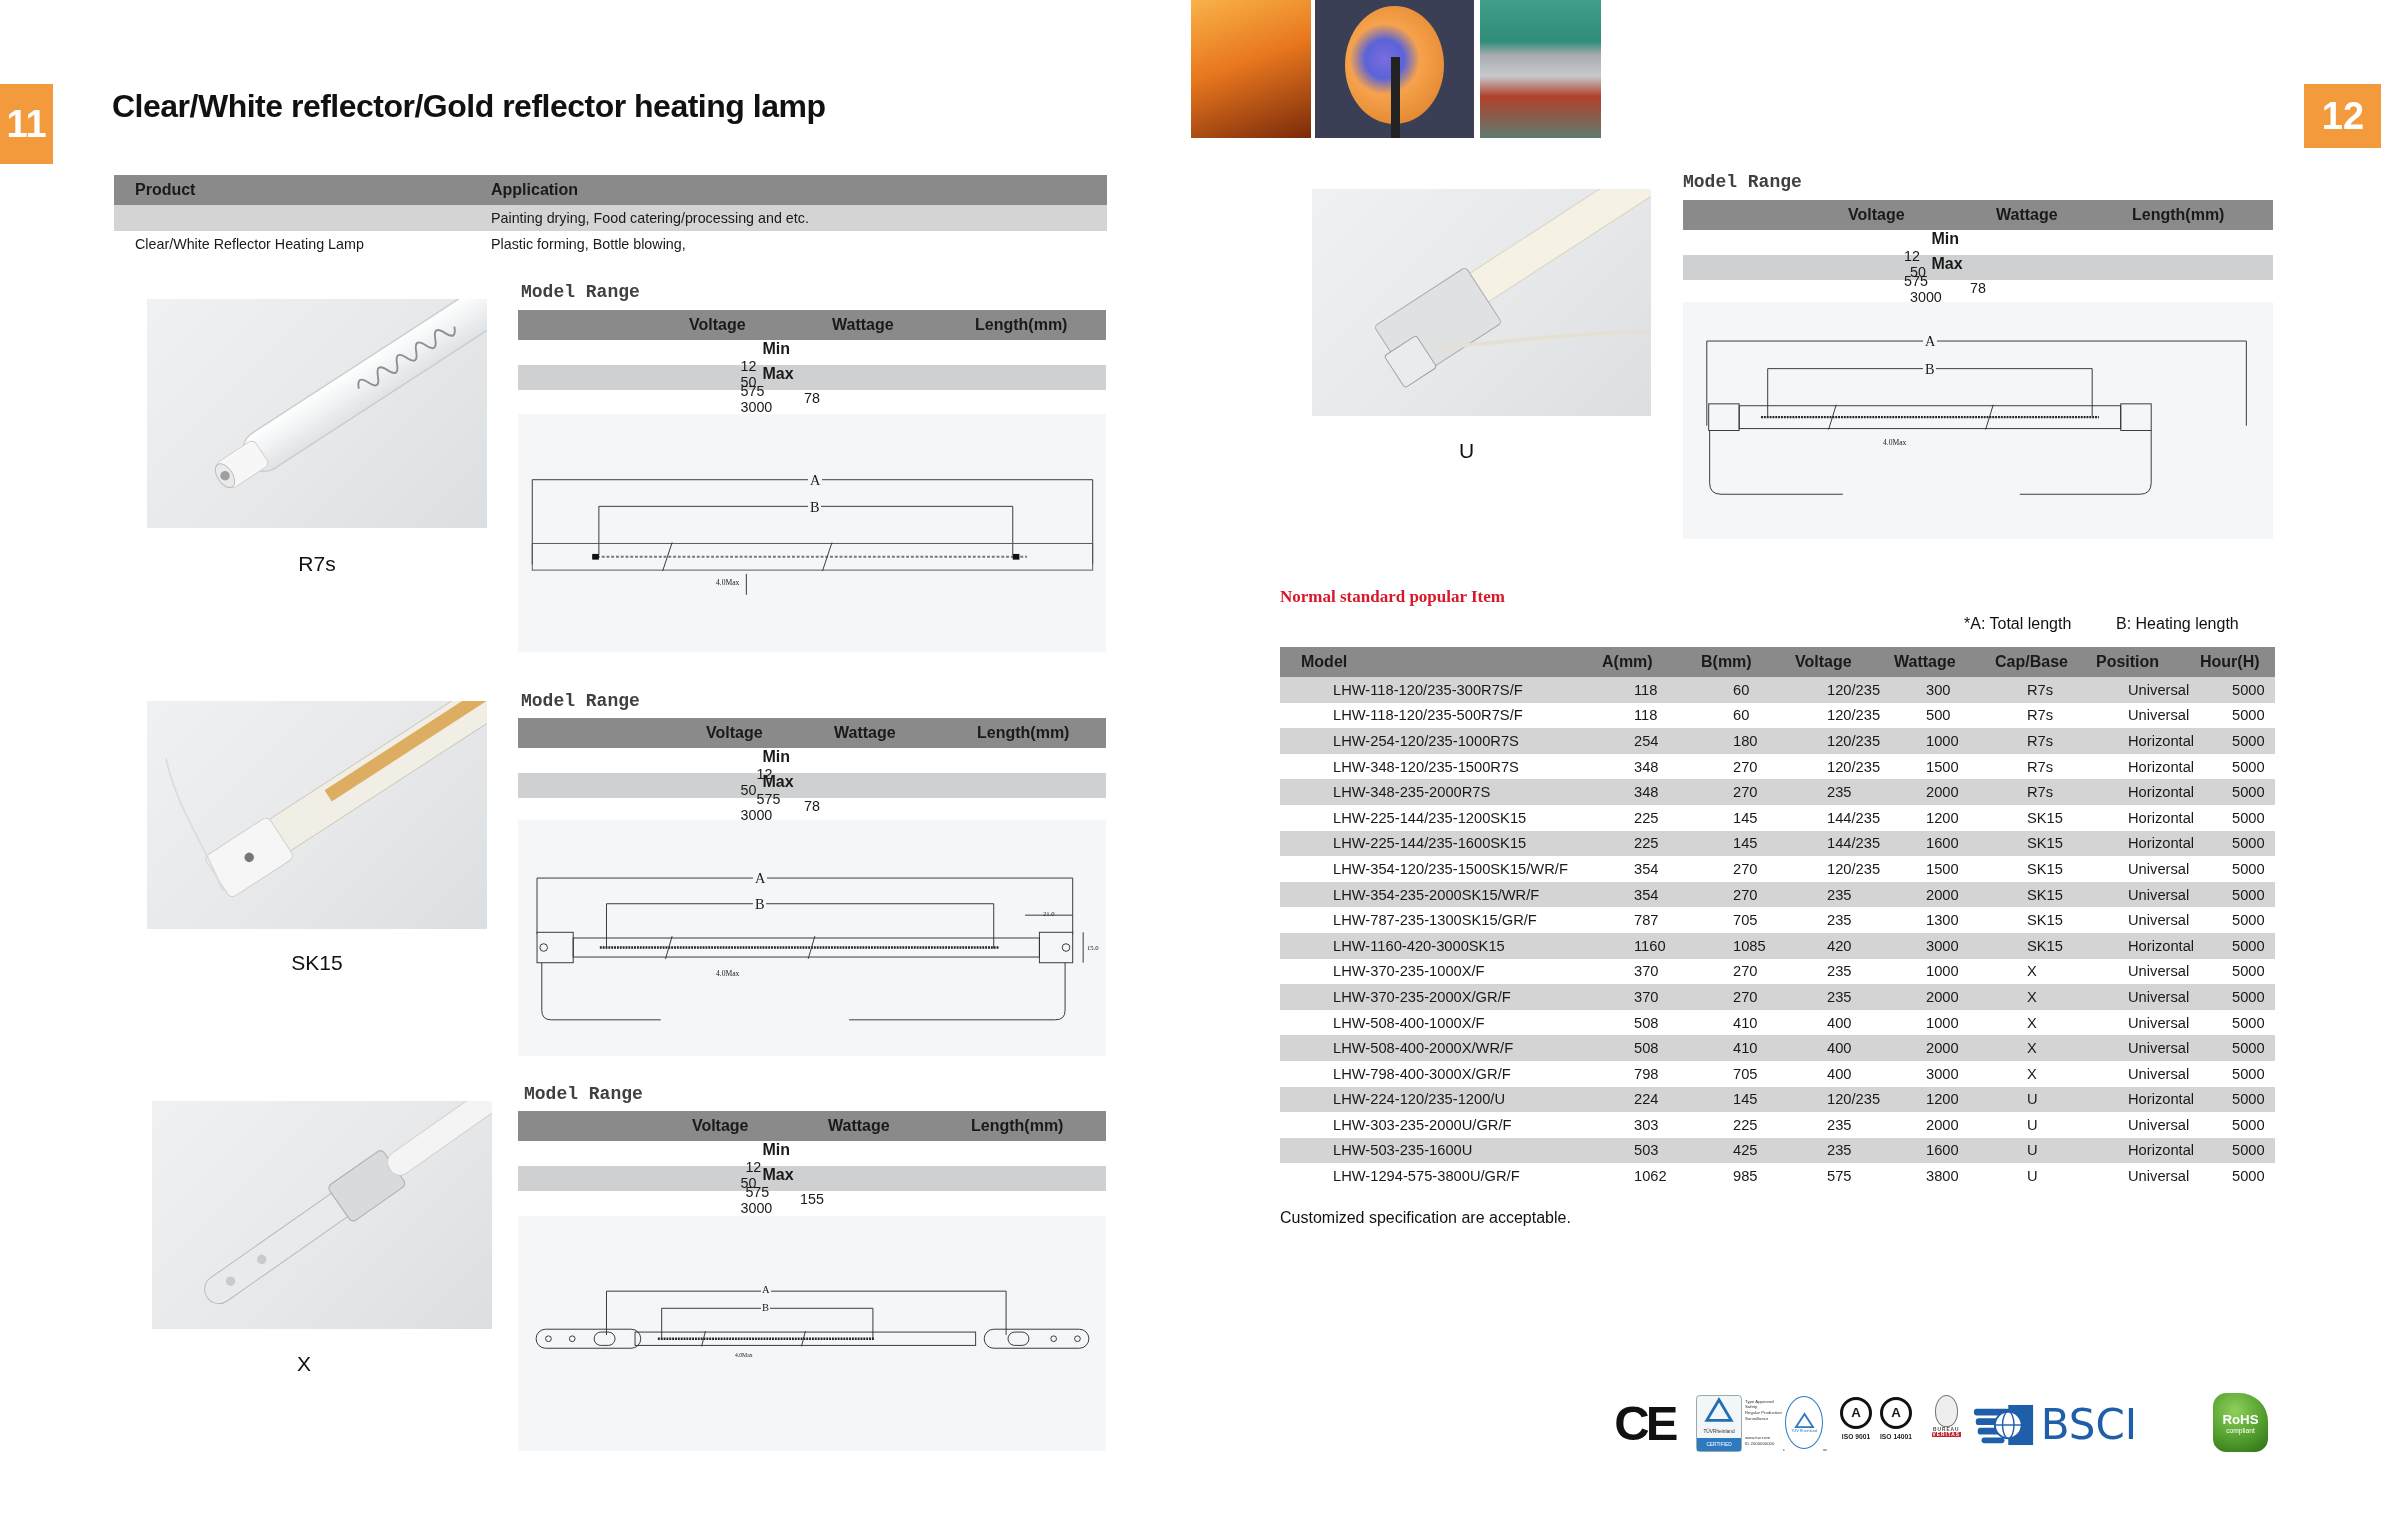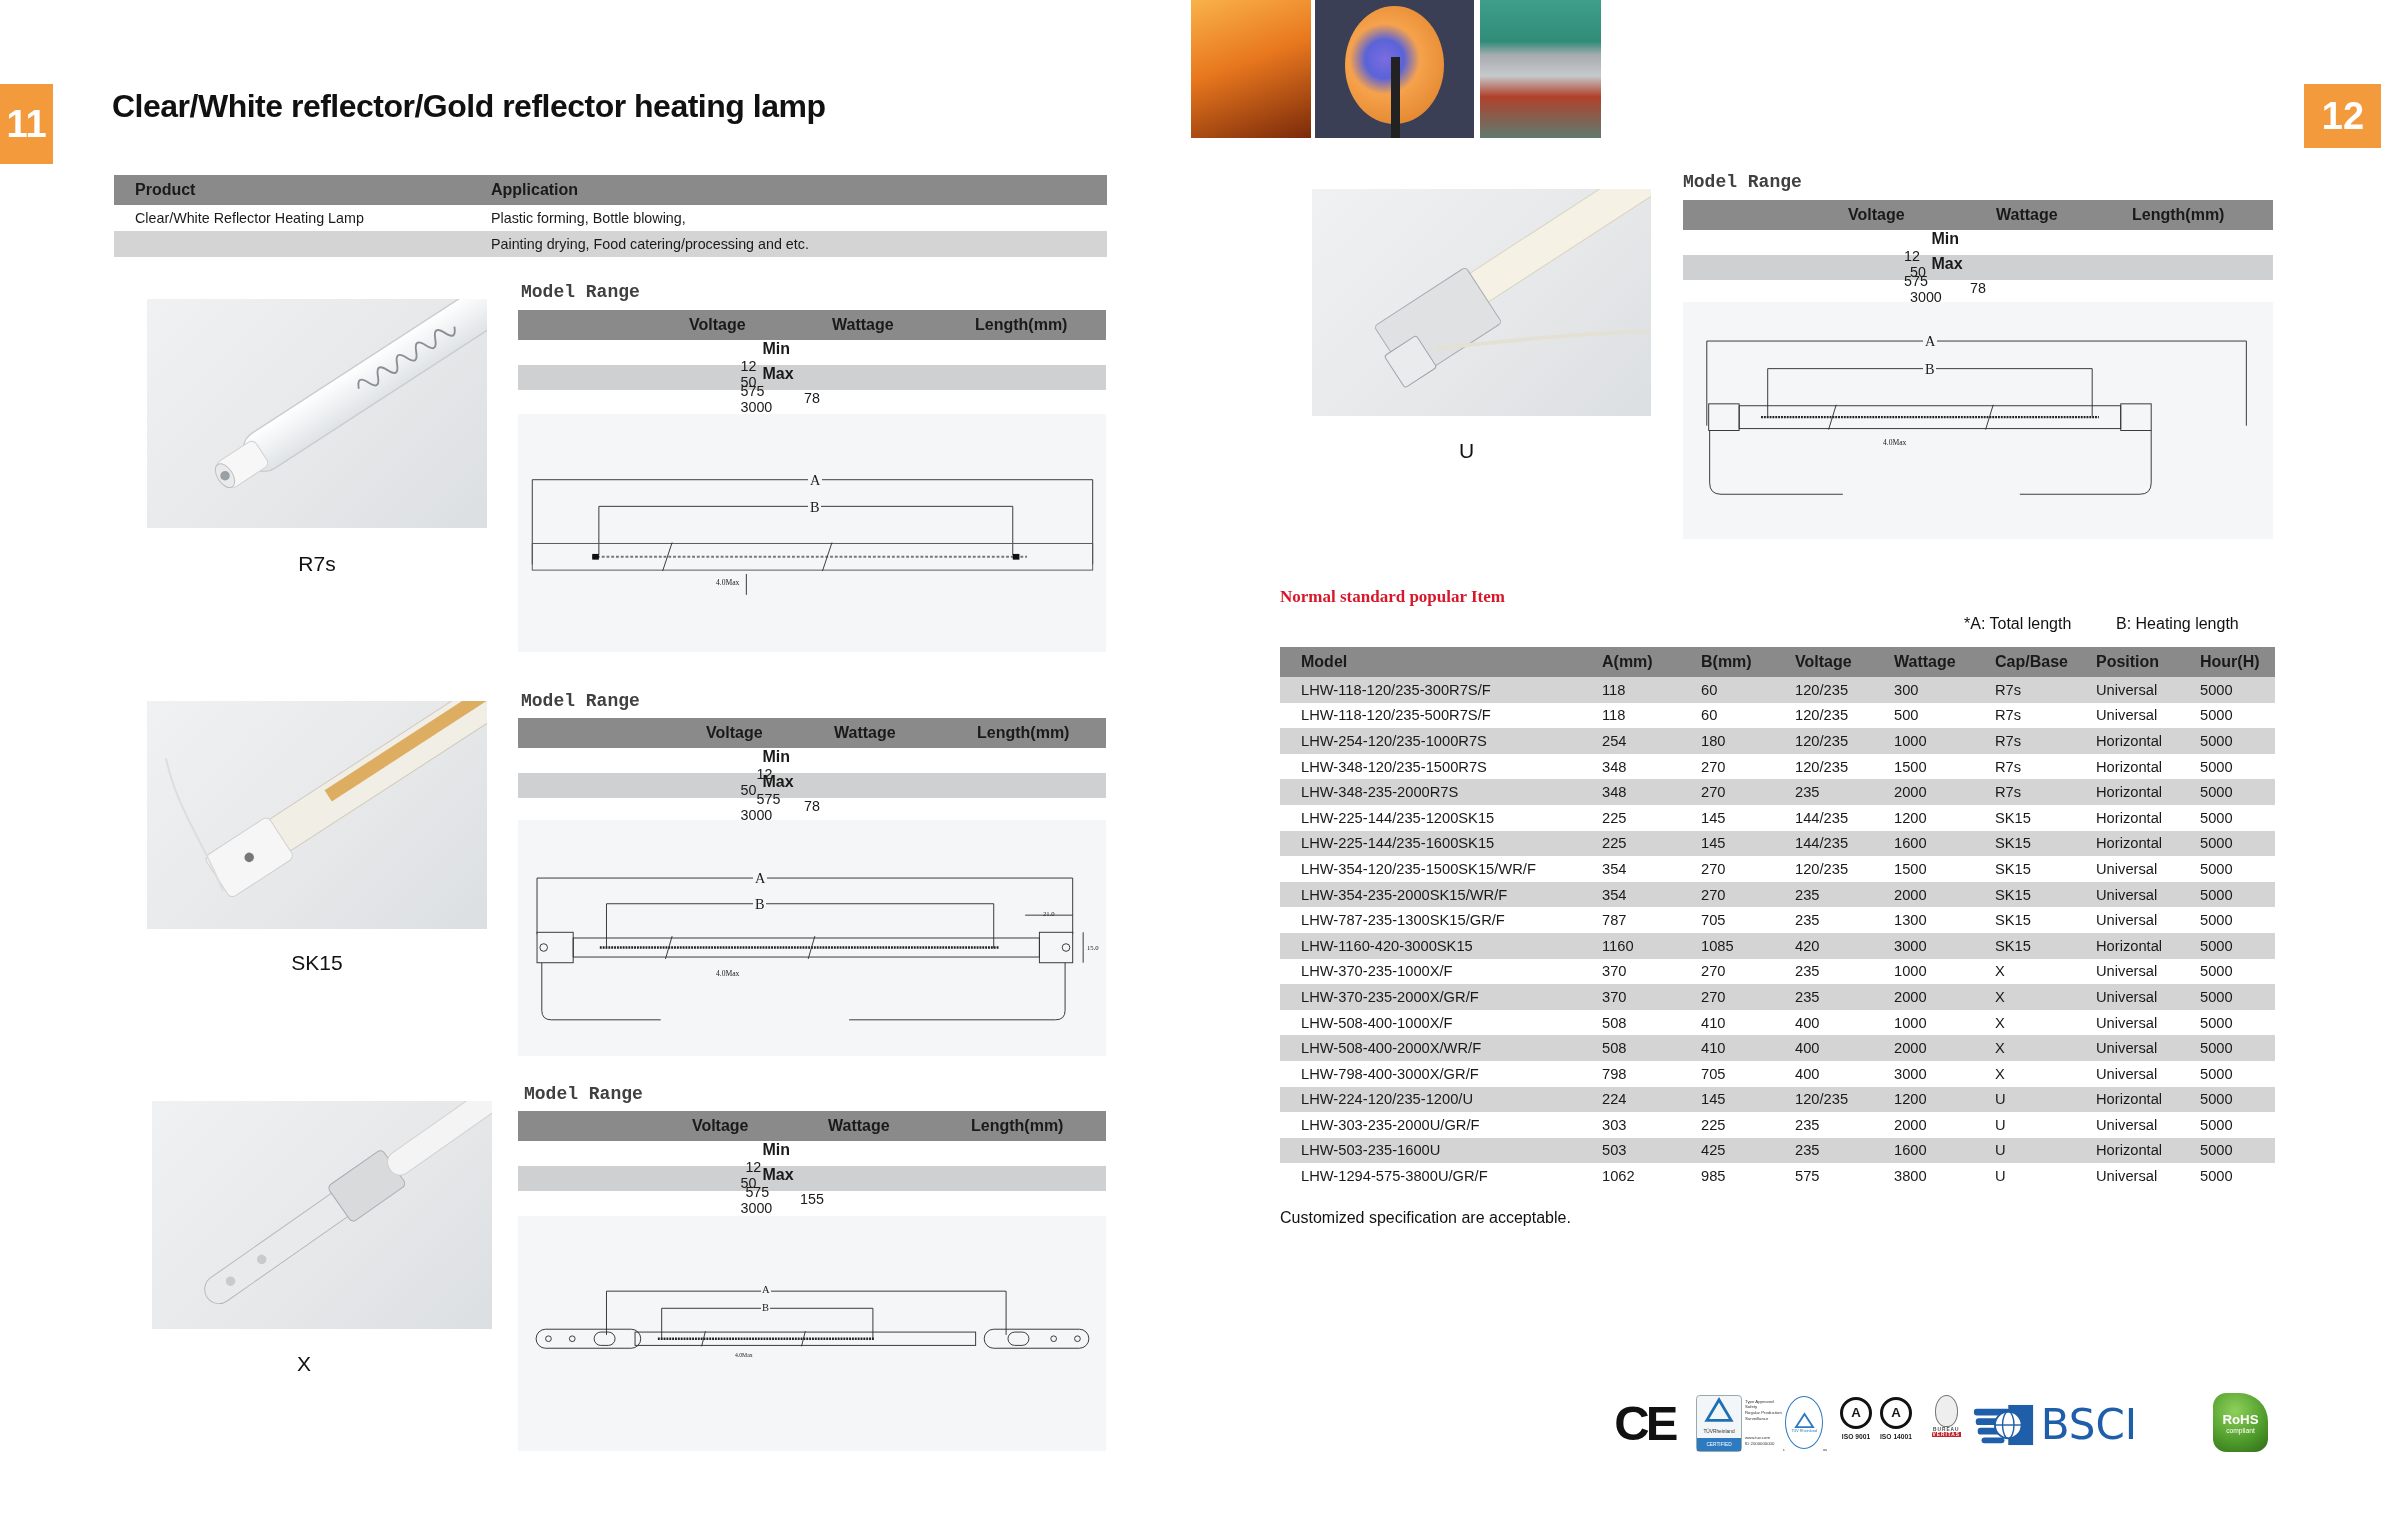--- a/index.html
+++ b/index.html
@@ -31,21 +31,21 @@
 
   .diagram { background: #f4f6f8; }
   .photo { background: linear-gradient(135deg, #f0f1f2 0%, #e6e8ea 55%, #dcdfe1 100%); overflow: hidden; }
   .type-label { font-size: 21px; color: #111; text-align: center; }
 
   
   .std-title { font-family: "Liberation Serif", "DejaVu Serif", serif; color: #d8182a; font-weight: bold; font-size: 17px; white-space: nowrap; }
   .note { font-size: 16px; color: #111; white-space: nowrap; }
   .main-table { width: 995px; }
   .mt-head { height: 30px; background: #8a8a8a; display: flex; align-items: center; font-weight: bold; font-size: 16px; }
-  .mt-row { height: 25.6px; display: flex; align-items: center; font-size: 14.7px; }
+  .mt-row { height: 25.6px; display: flex; align-items: center; font-size: 14.7px; padding-left: 32px; }
   .mt-row:nth-child(odd) { background: #d4d4d4; }
   .mt-c0 { width: 322px; padding-left: 21px; }
   .mt-c1 { width: 99px; }
   .mt-c2 { width: 94px; }
   .mt-c3 { width: 99px; }
   .mt-c4 { width: 101px; }
   .mt-c5 { width: 101px; }
   .mt-c6 { width: 104px; }
   .mt-c7 { flex: 1; }
 
@@ -57,27 +57,27 @@
 <div class="abs page-num" style="left:0;top:84px;width:53px;height:80px;">
   <span>11</span>
 </div>
 <div class="abs title" style="left:112px;top:88px;">Clear/White reflector/Gold reflector heating lamp</div>
 
 <div class="abs pa-table" style="left:114px;top:175px;">
   <div class="pa-head">
     <div class="pa-c1">Product</div>
     <div class="pa-c2">Application</div>
   </div>
+  <div class="pa-row alt">
+    <div class="pa-c1"></div>
+    <div class="pa-c2">Painting drying, Food catering/processing and etc.</div>
+  </div>
   <div class="pa-row">
     <div class="pa-c1">Clear/White Reflector Heating Lamp</div>
     <div class="pa-c2">Plastic forming, Bottle blowing,</div>
-  </div>
-  <div class="pa-row alt">
-    <div class="pa-c1"></div>
-    <div class="pa-c2">Painting drying, Food catering/processing and etc.</div>
   </div>
 </div>
 
 <div class="abs photo" style="left:147px;top:299px;width:340px;height:229px;">
   <svg width="340" height="229" viewBox="0 0 358 241">
     <defs>
         <linearGradient id="tubeA" x1="0" y1="0" x2="0" y2="1">
           <stop offset="0" stop-color="#ffffff"></stop>
           <stop offset="1" stop-color="#dfe3e6"></stop>
         </linearGradient>

